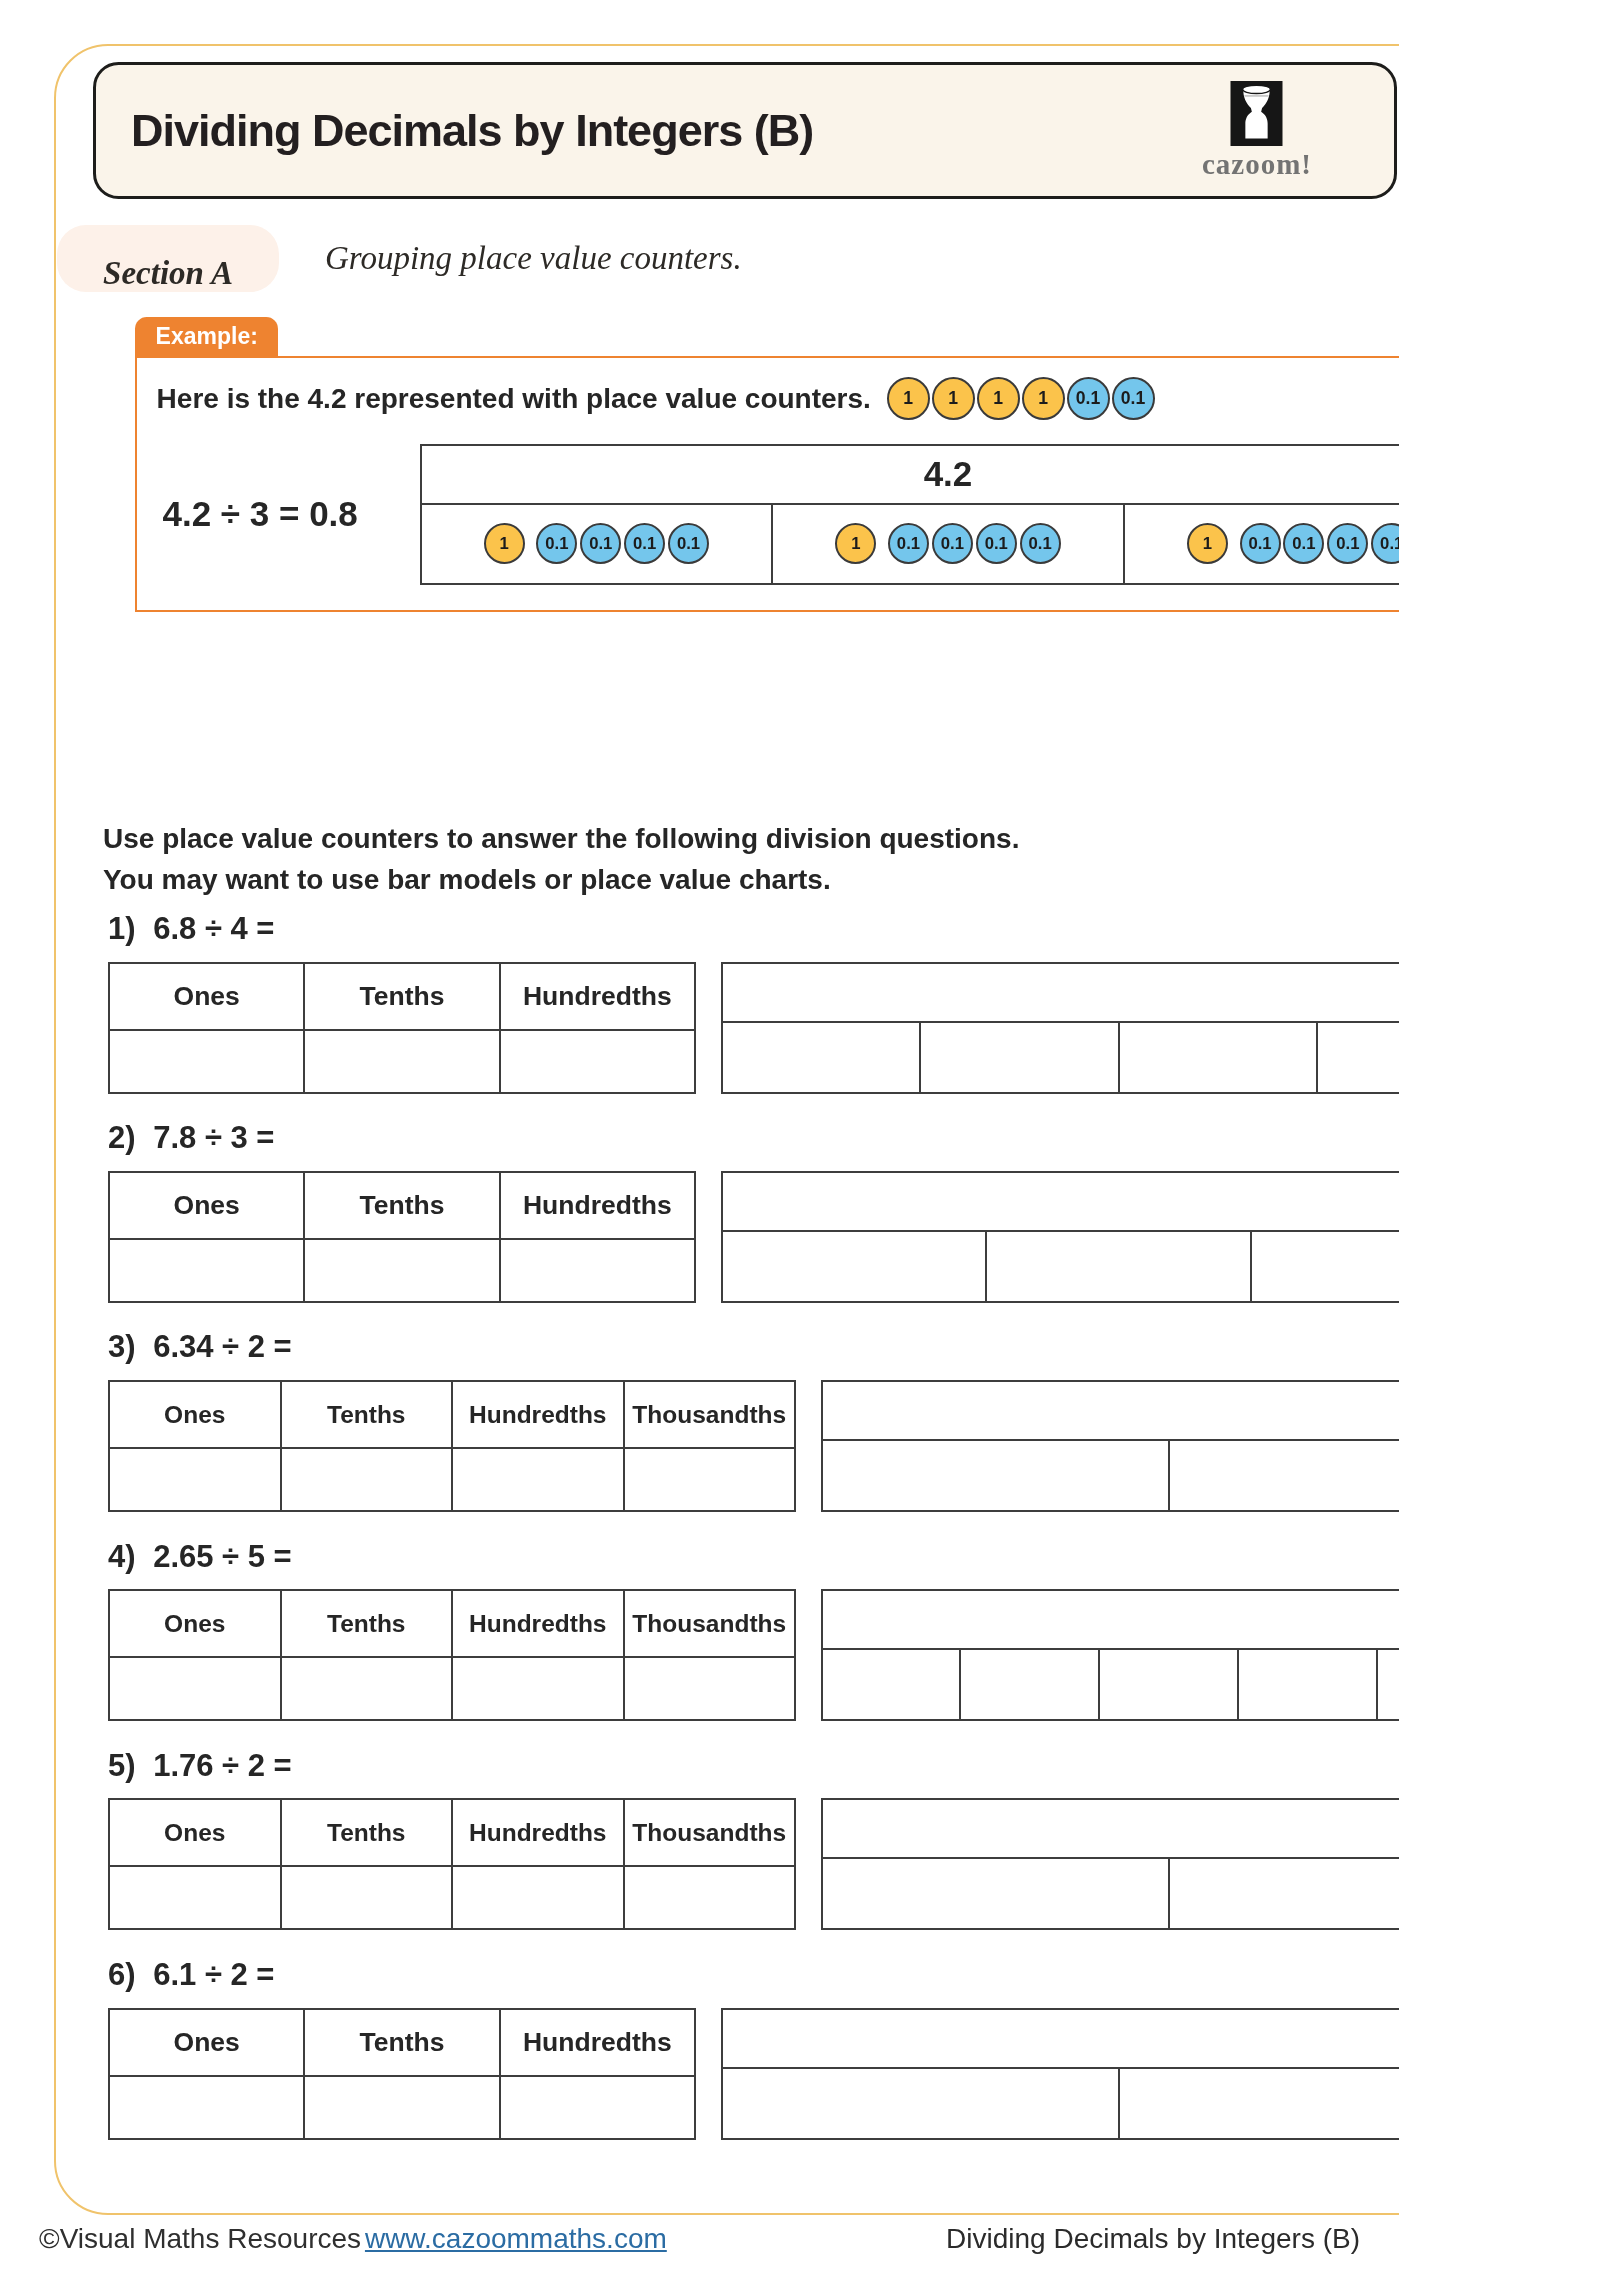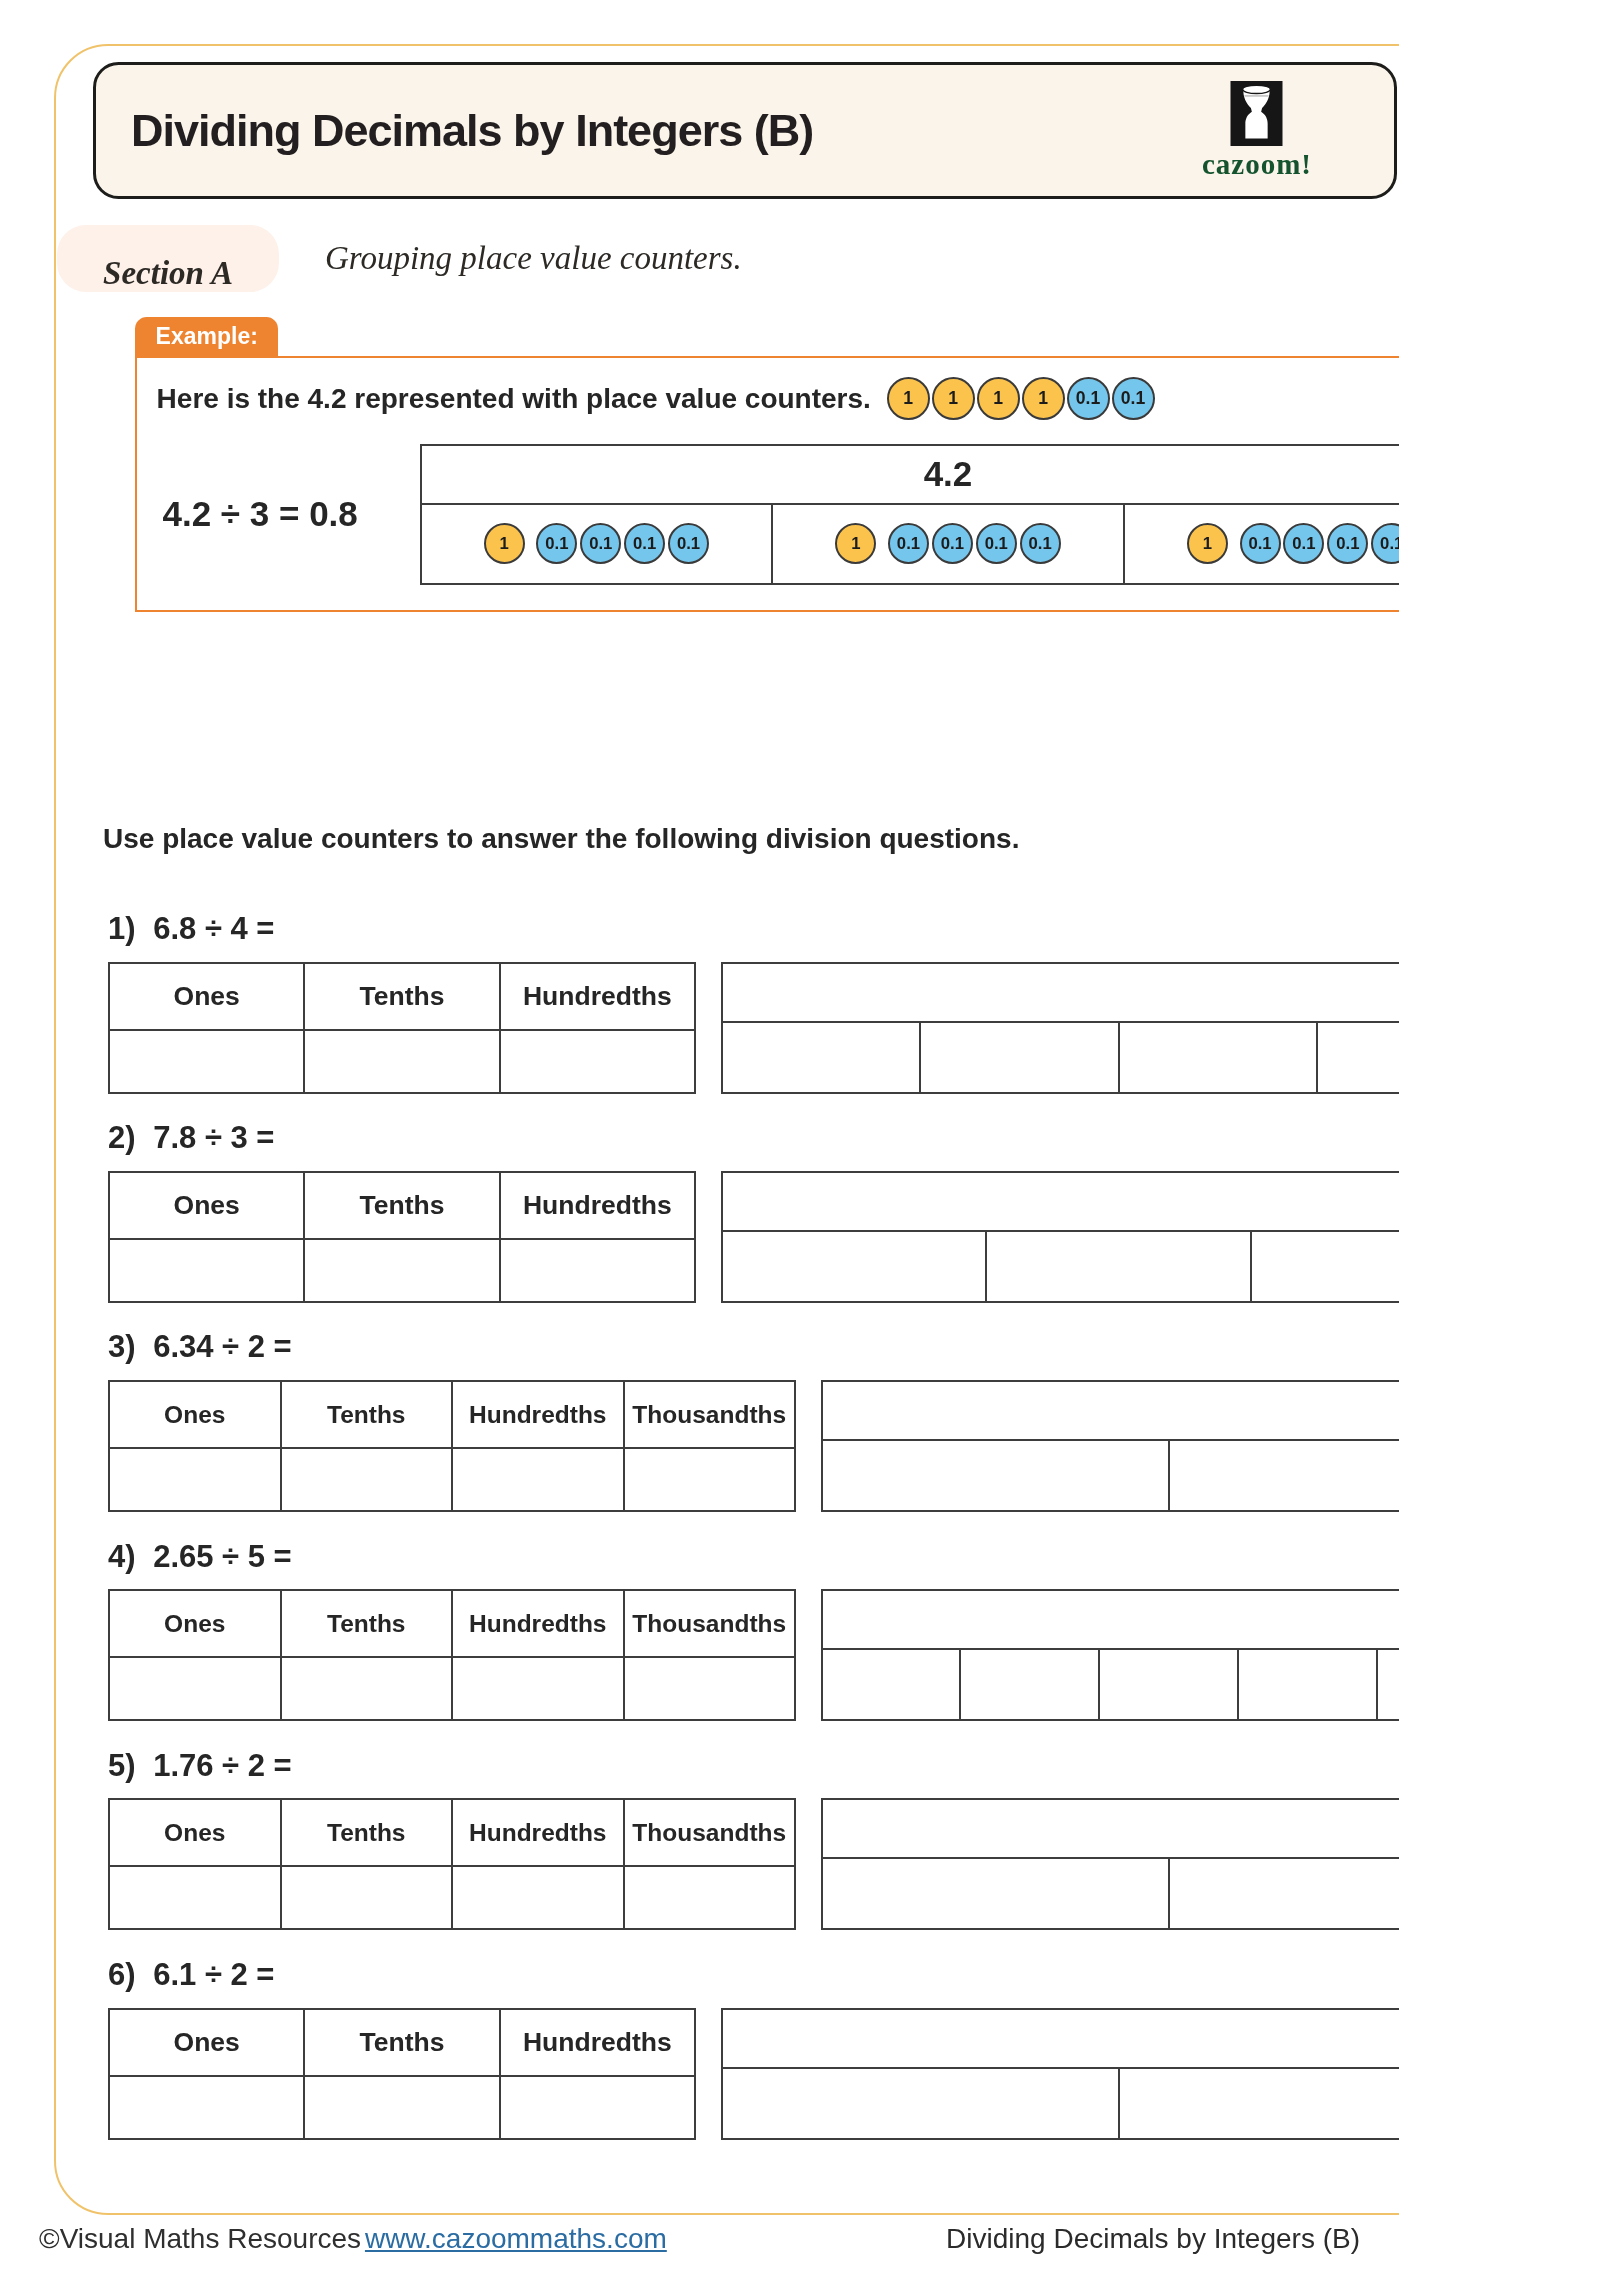--- a/index.html
+++ b/index.html
@@ -20,21 +20,21 @@
 
   .frame{position:absolute;left:54px;top:44px;width:1514px;height:2171px;
     border:2.9px solid var(--border-yellow);border-radius:54px;background:transparent;}
 
   
   .title-box{position:absolute;left:93px;top:62px;width:1304px;height:137px;
     background:var(--cream-panel);border:3.9px solid #1d1d1b;border-radius:25.5px;
     display:flex;align-items:center;justify-content:space-between;padding:0 37px 0 35px;z-index:1;}
   .title-box h1{font-size:45px;font-weight:bold;letter-spacing:-1px;color:#231F20;}
   .brand{display:flex;flex-direction:column;align-items:center;gap:2px;margin-right:45px;}
-  .brand-text{font-family:"Liberation Serif",serif;font-weight:bold;font-size:29px;color:#14532d;letter-spacing:1px;}
+  .brand-text{font-family:"Liberation Serif",serif;font-weight:bold;font-size:29px;color:#737373;letter-spacing:1px;}
   .boy{position:absolute;left:1400px;top:49px;z-index:2;}
 
   
   .section-row{position:absolute;left:57px;top:225px;display:flex;align-items:center;z-index:1;}
   .section-badge{width:222px;height:67px;background:var(--section-badge);border-radius:29px;
     display:flex;align-items:flex-end;justify-content:center;}
   .section-badge span{font-family:"Liberation Serif",serif;font-style:italic;font-weight:bold;font-size:33px;color:#2D2A26;}
   .section-desc{margin-left:46px;font-family:"Liberation Serif",serif;font-style:italic;font-size:33px;color:#2D2A26;}
 
   
@@ -197,20 +197,21 @@
             </div>
         </div>
       </div>
     </div>
   </div>
 
   <div class="answer-space"></div>
 
   <div class="instructions">
     <div>Use place value counters to answer the following division questions.</div>
+    <div>You may want to use bar models or place value charts.</div>
   </div>
 
   <div class="questions">
   <section class="question">
     <h3 class="q-label">
       <span class="q-num">1)</span>
       <span class="q-expr">6.8 ÷ 4 =</span>
     </h3>
     <div class="q-row">
       <table class="pv-table cols-3">

